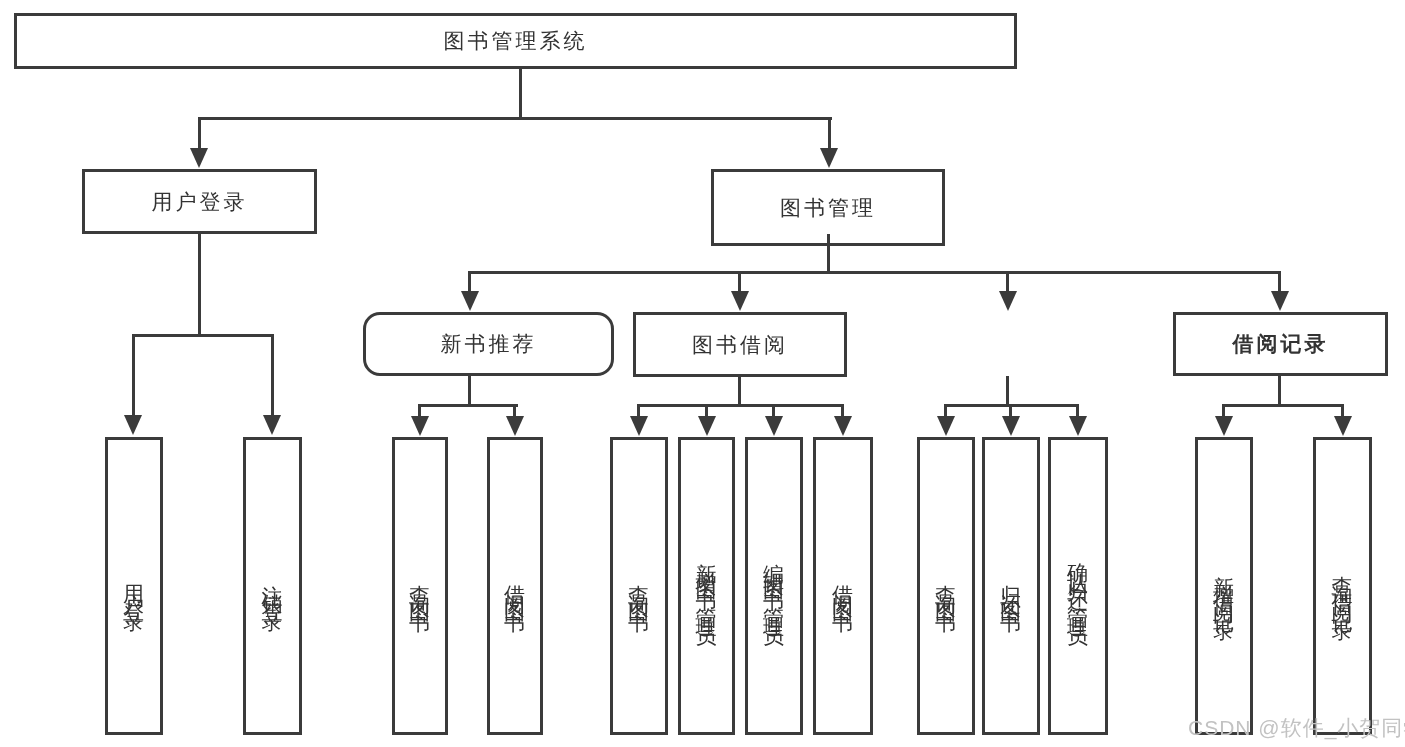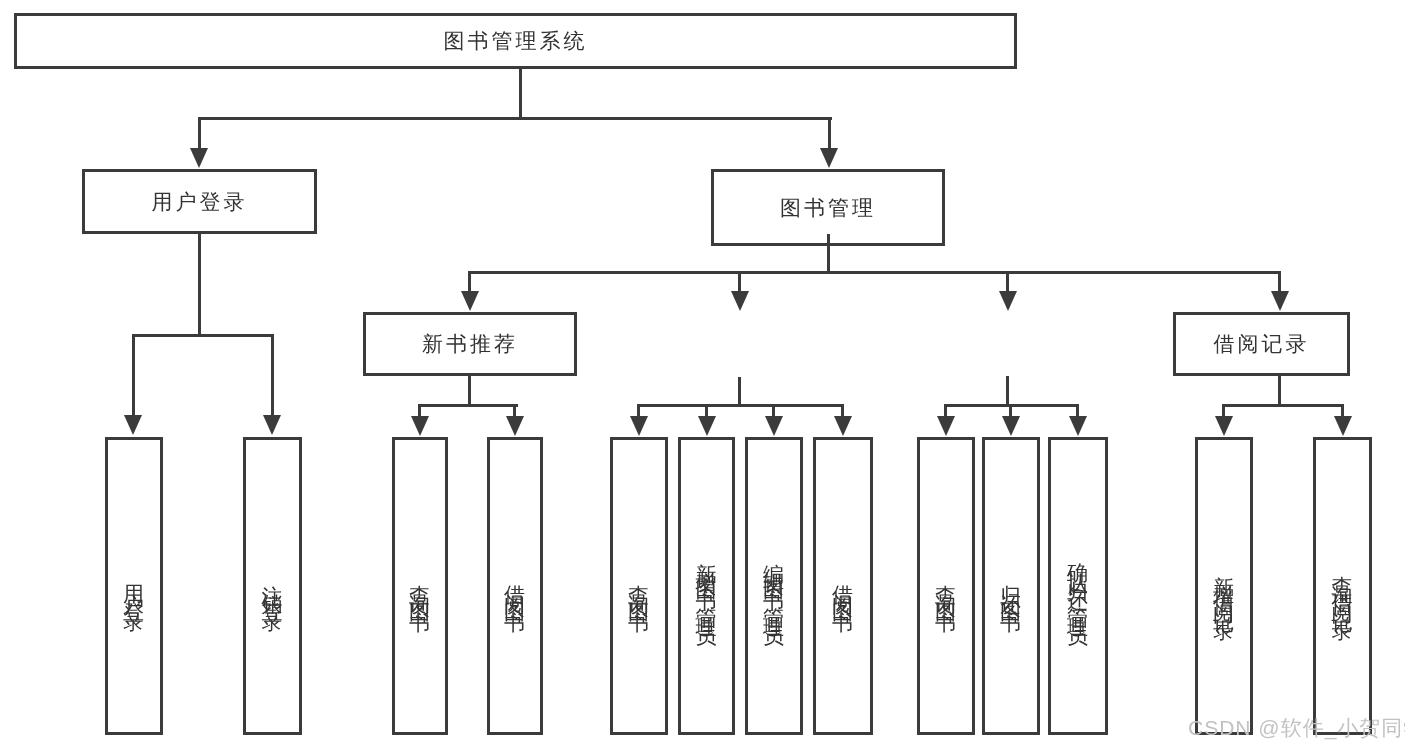--- a/index.html
+++ b/index.html
@@ -75,24 +75,27 @@
   <div class="hline" style="left:468px;top:271px;width:813px;"></div>
   <div class="vline" style="left:468px;top:274px;height:19px;"></div>
   <div class="arrow" style="left:461px;top:291px;"></div>
   <div class="vline" style="left:738px;top:274px;height:19px;"></div>
   <div class="arrow" style="left:731px;top:291px;"></div>
   <div class="vline" style="left:1006px;top:274px;height:19px;"></div>
   <div class="arrow" style="left:999px;top:291px;"></div>
   <div class="vline" style="left:1278px;top:274px;height:19px;"></div>
   <div class="arrow" style="left:1271px;top:291px;"></div>
 
-  <div class="node" style="left:363px;top:312px;width:214px;height:64px;">
+  <div class="node" style="left:363px;top:312px;width:251px;height:64px;border-radius:17px;">
     <span>新书推荐</span>
   </div>
-  <div class="node" style="left:1173px;top:312px;width:177px;height:64px;">
+  <div class="node" style="left:633px;top:312px;width:214px;height:65px;">
+    <span>图书借阅</span>
+  </div>
+  <div class="node" style="left:1173px;top:312px;width:215px;height:64px;font-weight:bold;">
     <span>借阅记录</span>
   </div>
 
   <div class="vline" style="left:468px;top:376px;height:30px;"></div>
   <div class="vline" style="left:738px;top:377px;height:29px;"></div>
   <div class="vline" style="left:1006px;top:376px;height:30px;"></div>
   <div class="vline" style="left:1278px;top:376px;height:30px;"></div>
 
   <div class="hline" style="left:418px;top:404px;width:100px;"></div>
   <div class="hline" style="left:637px;top:404px;width:207px;"></div>

